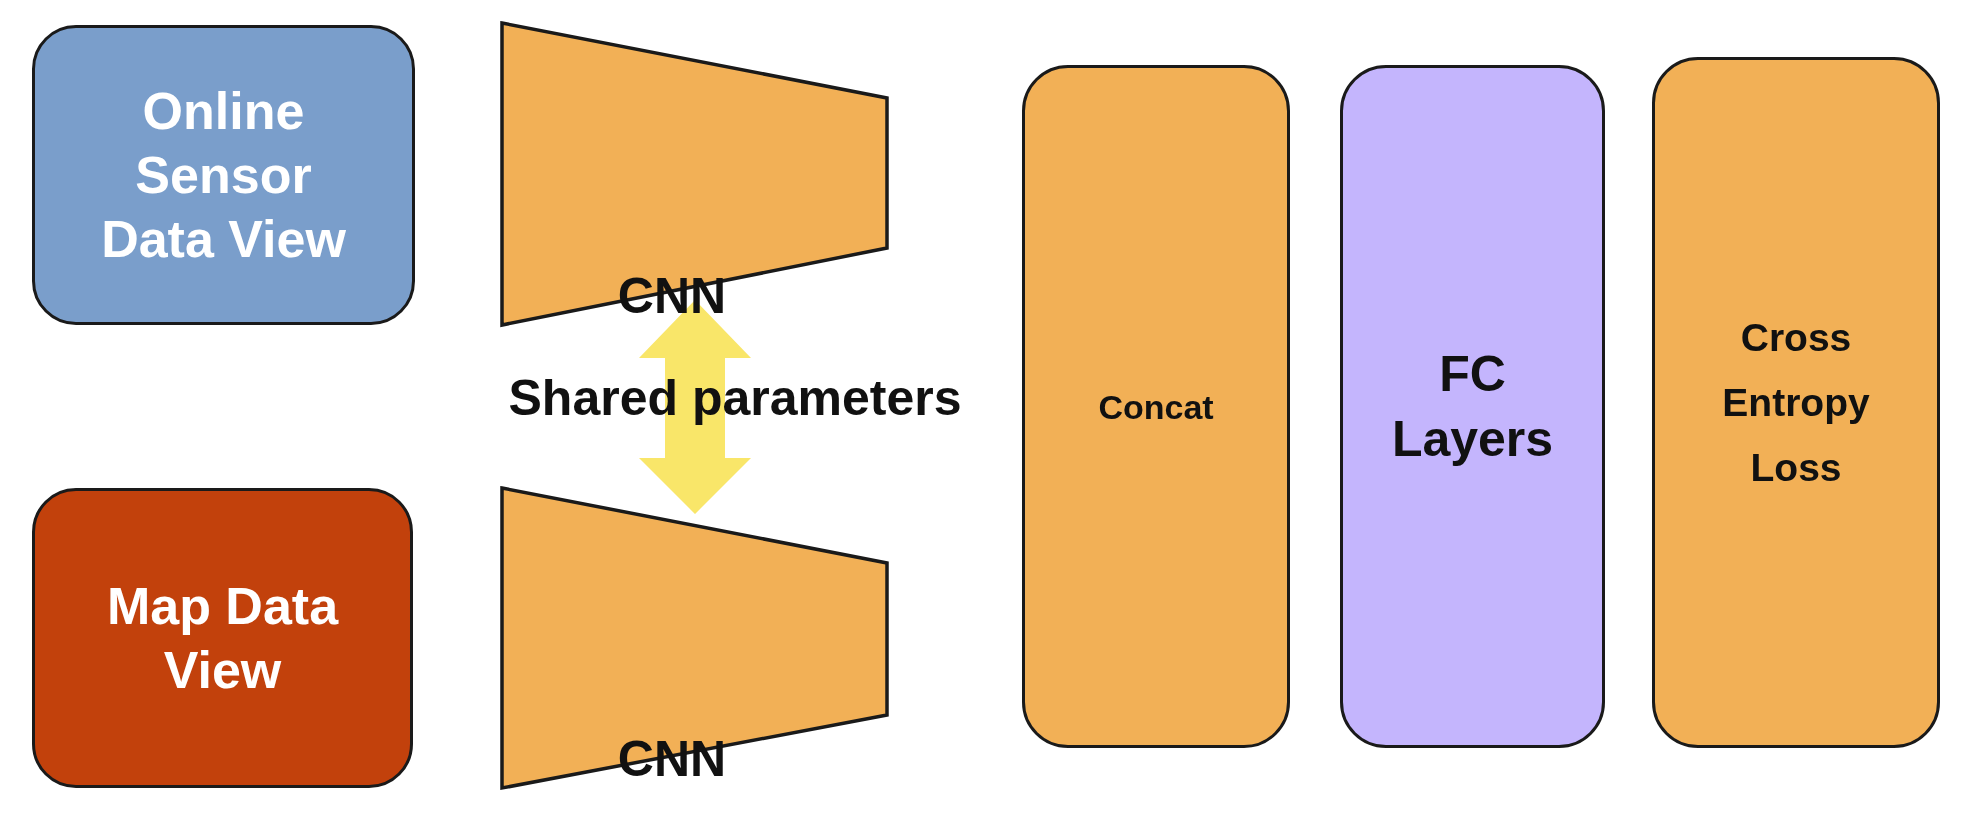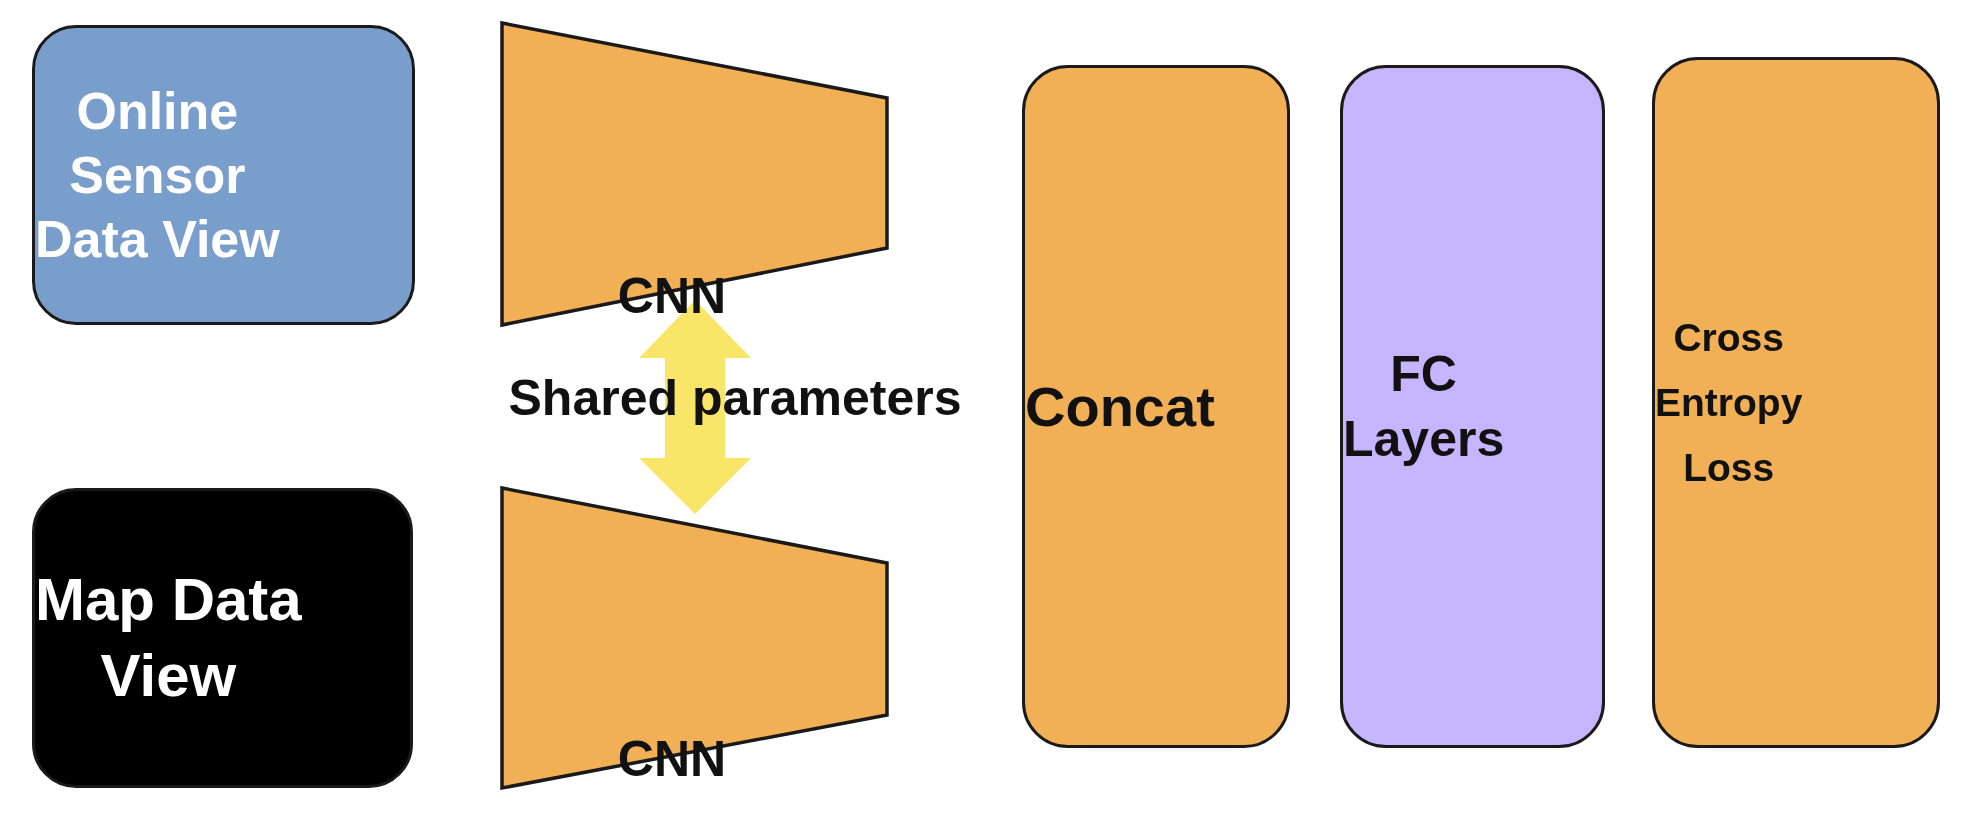--- a/index.html
+++ b/index.html
@@ -11,41 +11,42 @@
     overflow: hidden;
     font-family: "Liberation Sans", "DejaVu Sans", sans-serif;
     font-weight: 700;
   }
   .box {
     position: absolute;
     box-sizing: border-box;
     border: 3.5px solid #1a1a1a;
     display: flex;
     align-items: center;
+    justify-content: center;
     text-align: center;
   }
   .label { white-space: pre-line; text-align: center; }
 
   
   .box-online {
     left: 32px; top: 25px; width: 383px; height: 300px;
     background: #7a9ecb; border-radius: 44px;
     color: #ffffff; font-size: 52px; line-height: 64px;
   }
   .box-map {
     left: 32px; top: 488px; width: 381px; height: 300px;
-    background: #000000; border-radius: 44px;
-    color: #ffffff; font-size: 60px; line-height: 76px;
+    background: #c2410c; border-radius: 44px;
+    color: #ffffff; font-size: 52px; line-height: 64px;
   }
 
   
   .box-concat {
     left: 1022px; top: 65px; width: 268px; height: 683px;
     background: #f2b056; border-radius: 46px;
-    color: #111111; font-size: 56px; line-height: 64px;
+    color: #111111; font-size: 34px; line-height: 64px;
   }
   .box-fc {
     left: 1340px; top: 65px; width: 265px; height: 683px;
     background: #c4b5fd; border-radius: 46px;
     color: #111111; font-size: 50px; line-height: 65px;
   }
   .box-cross {
     left: 1652px; top: 57px; width: 288px; height: 691px;
     background: #f2b056; border-radius: 46px;
     color: #111111; font-size: 39px; line-height: 65px;

